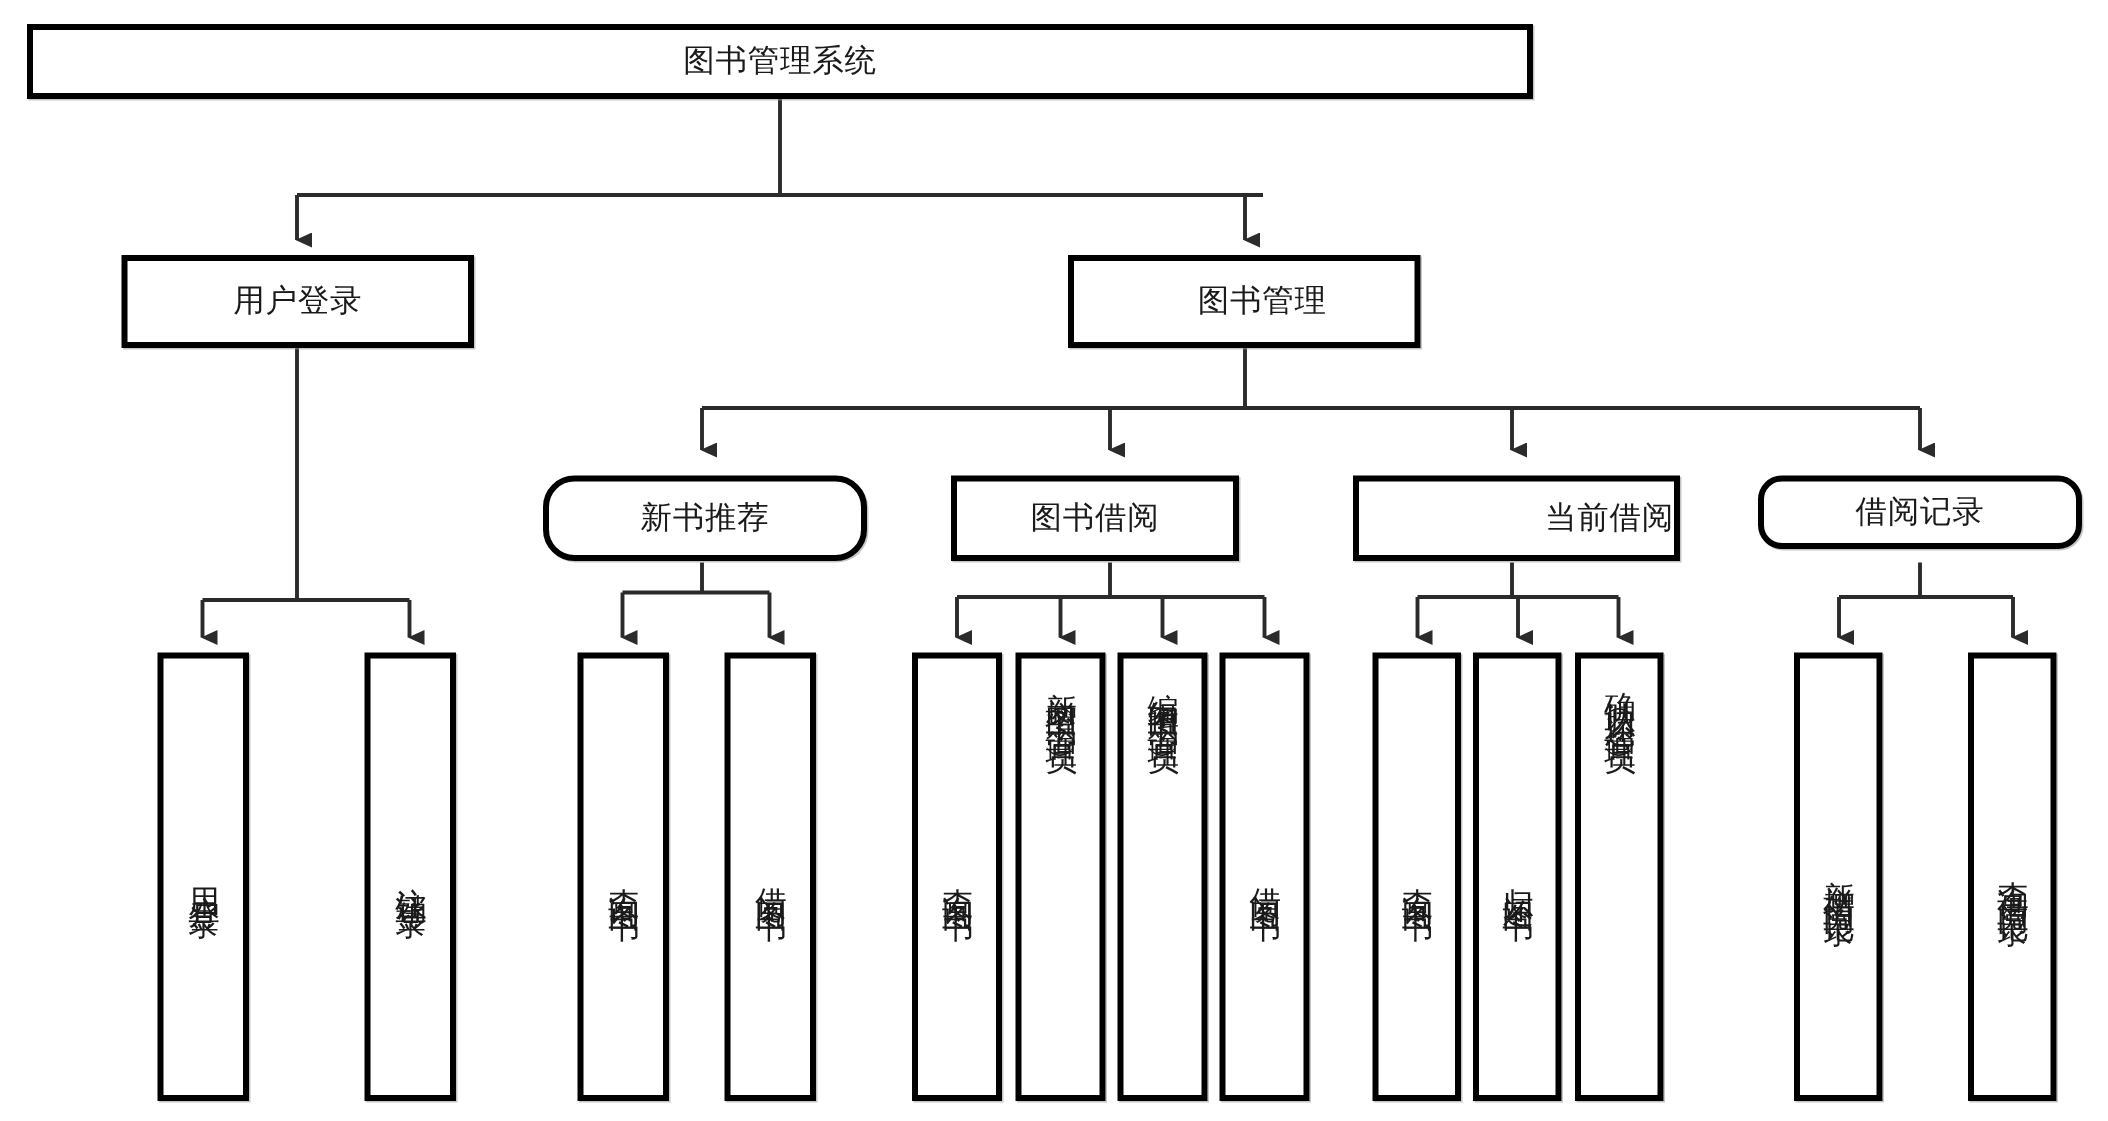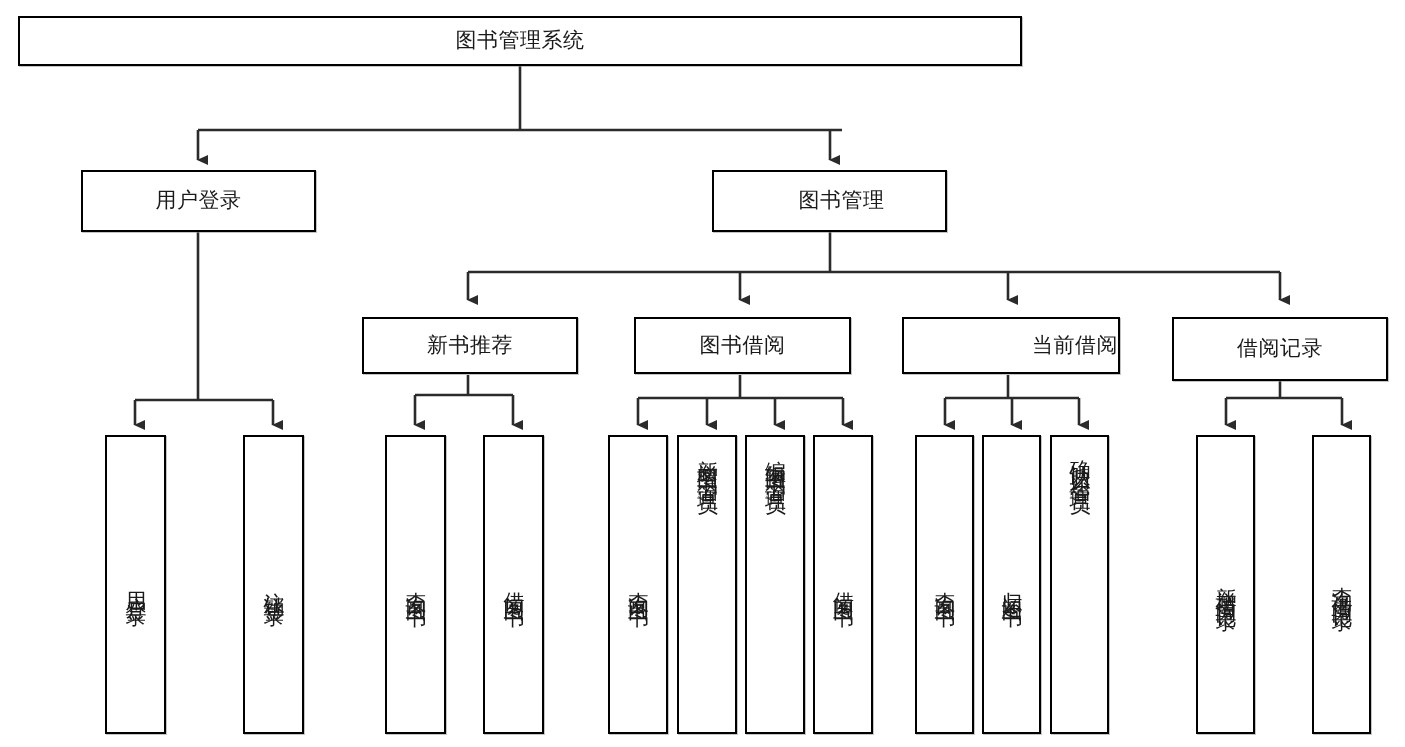--- a/index.html
+++ b/index.html
@@ -23,21 +23,21 @@
     left: 0;
     top: 0;
     width: 1405px;
     height: 747px;
     pointer-events: none;
   }
   .node {
     position: absolute;
     box-sizing: border-box;
     background: #ffffff;
-    border: 2px solid #000000;
+    border: 4px solid #000000;
     display: flex;
     align-items: center;
     justify-content: center;
     box-shadow: 1px 1px 0 rgba(150,150,150,0.55);
     z-index: 2;
   }
   .node .label {
     color: #1a1a1a;
     line-height: 1.12;
     letter-spacing: 0.5px;
@@ -137,33 +137,33 @@
   </div>
 
   <div class="node h" style="left:81px; top:170px; width:235px; height:62px;">
     <span class="label">用户登录</span>
   </div>
 
   <div class="node h" style="left:712px; top:170px; width:235px; height:62px;padding-left:24px;">
     <span class="label">图书管理</span>
   </div>
 
-  <div class="node h" style="left:362px; top:317px; width:216px; height:57px;">
+  <div class="node h" style="left:362px; top:317px; width:216px; height:57px;border-radius:21px;">
     <span class="label">新书推荐</span>
   </div>
 
-  <div class="node h" style="left:634px; top:317px; width:217px; height:57px;">
+  <div class="node h" style="left:634px; top:317px; width:192px; height:57px;">
     <span class="label">图书借阅</span>
   </div>
 
   <div class="node h" style="left:902px; top:317px; width:218px; height:57px;justify-content:flex-end;">
     <span class="label">当前借阅</span>
   </div>
 
-  <div class="node h" style="left:1172px; top:317px; width:216px; height:64px;">
+  <div class="node h" style="left:1172px; top:317px; width:216px; height:49px;border-radius:16px;">
     <span class="label">借阅记录</span>
   </div>
 
   <div class="node v centered" style="left:105px; top:435px; width:61px; height:299px;">
     <span class="label">用户登录</span>
   </div>
 
   <div class="node v centered" style="left:243px; top:435px; width:61px; height:299px;">
     <span class="label">注销登录</span>
   </div>

